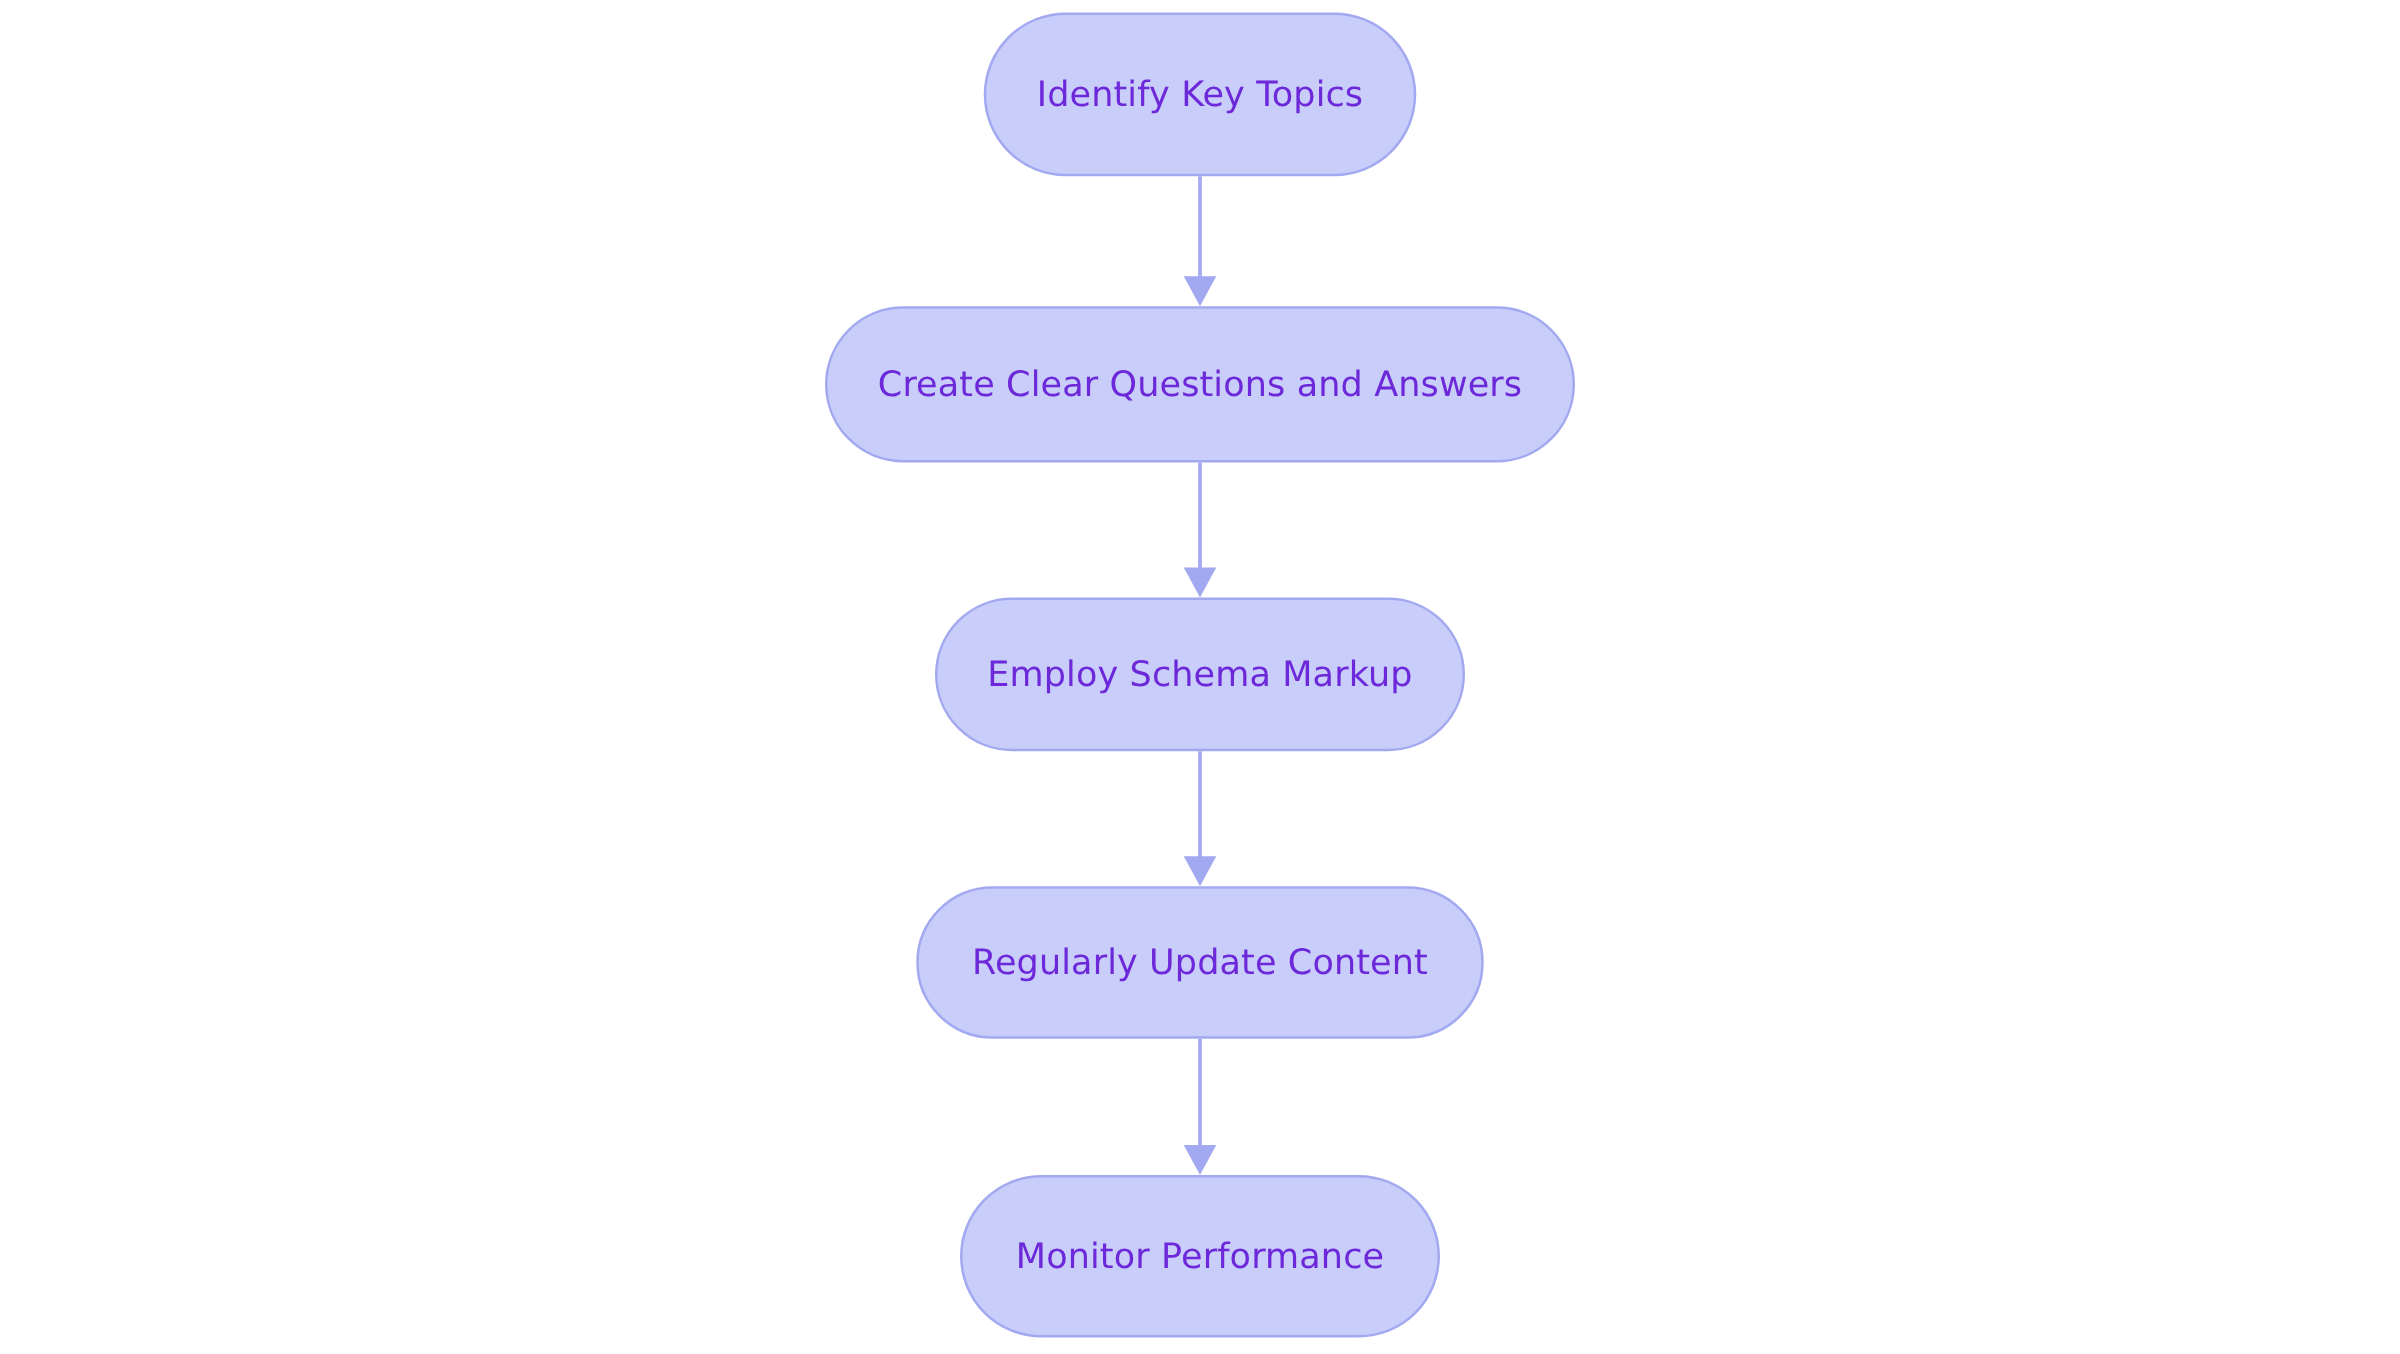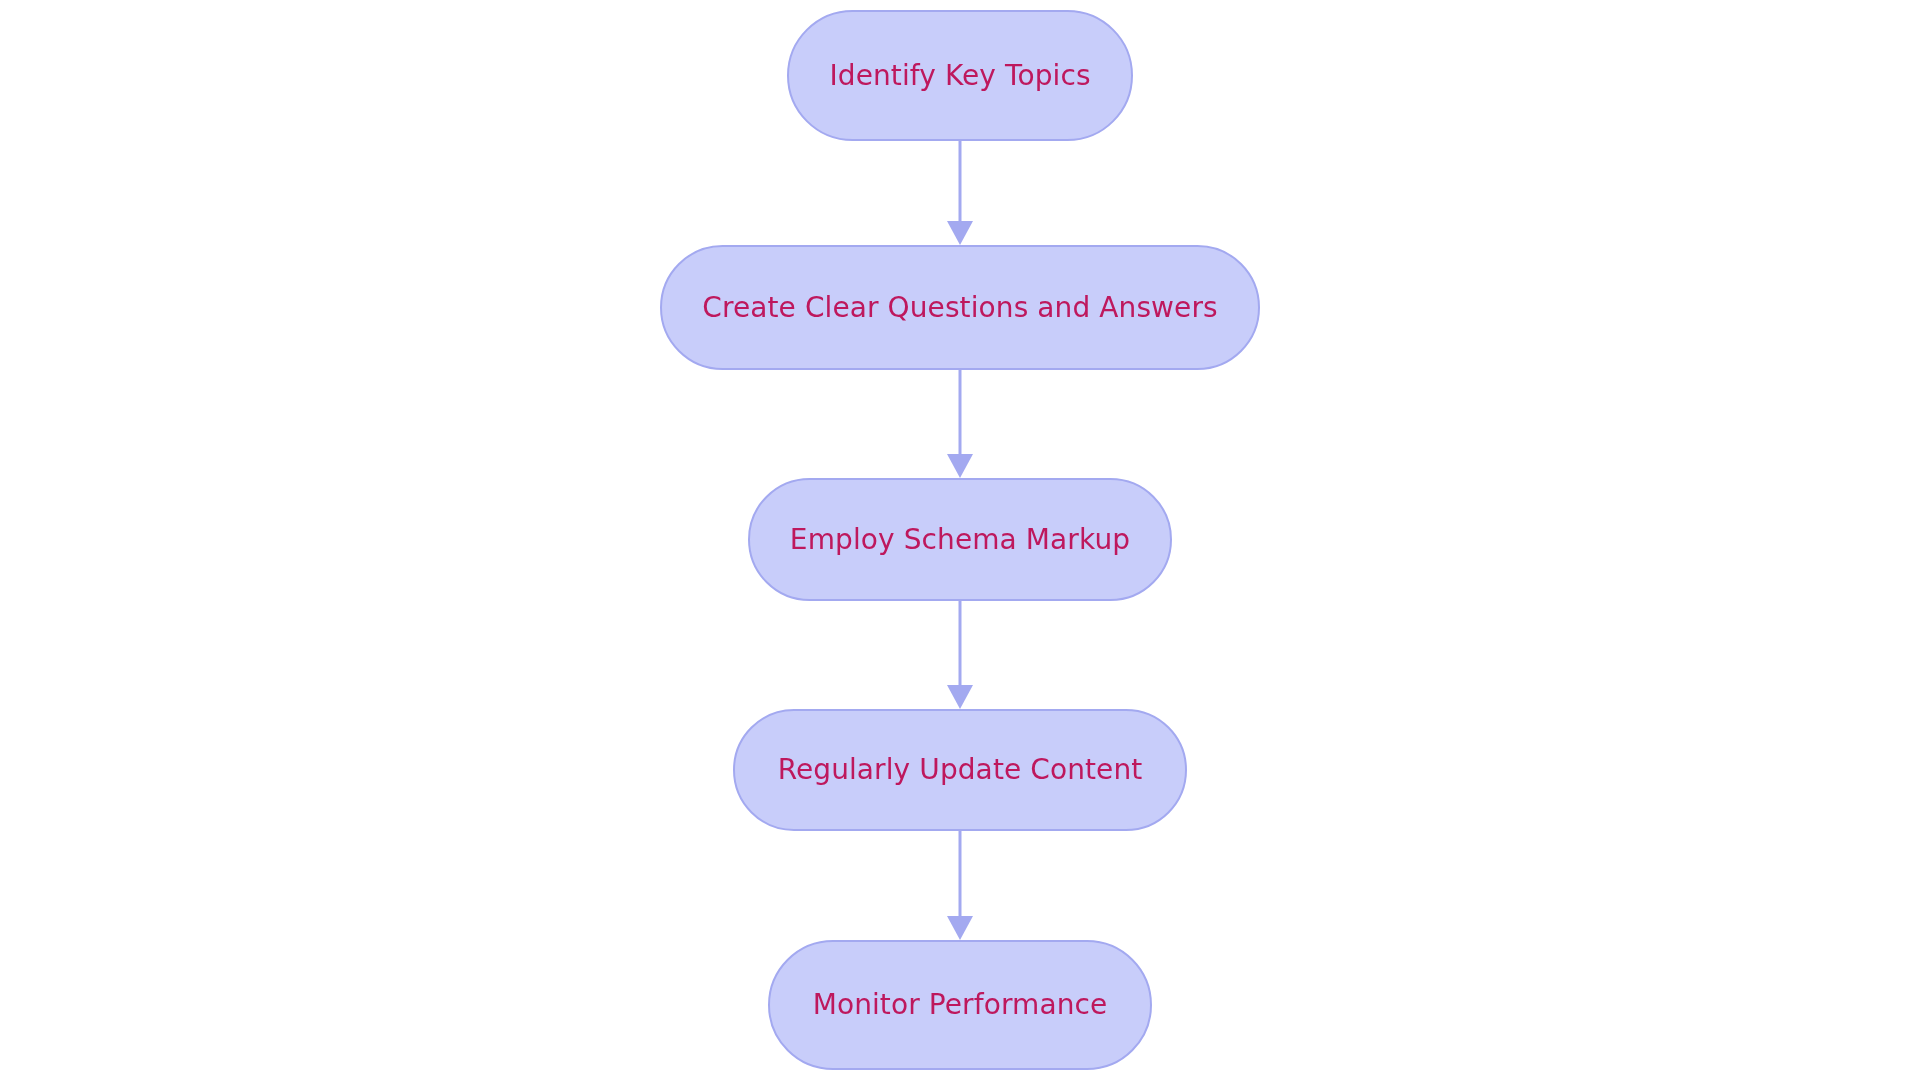--- a/index.html
+++ b/index.html
@@ -38,21 +38,21 @@
     font-size: 28px;
     font-weight: 400;
     letter-spacing: 0.1px;
     white-space: nowrap;
     line-height: 1;
     user-select: none;
   }
   .node-label {
     display: block;
     padding: 0 14px;
-    color: #be185d;
+    color: #6d28d9;
   }
 </style>
 </head>
 <body>
 
 <div id="canvas">
 
   <svg id="flow-svg" viewBox="0 0 1920 1083" preserveAspectRatio="none" aria-hidden="true">
     <g id="edges-group">
         <line x1="960" y1="141" x2="960" y2="222" stroke="#a3a9f0" stroke-width="3"></line>

